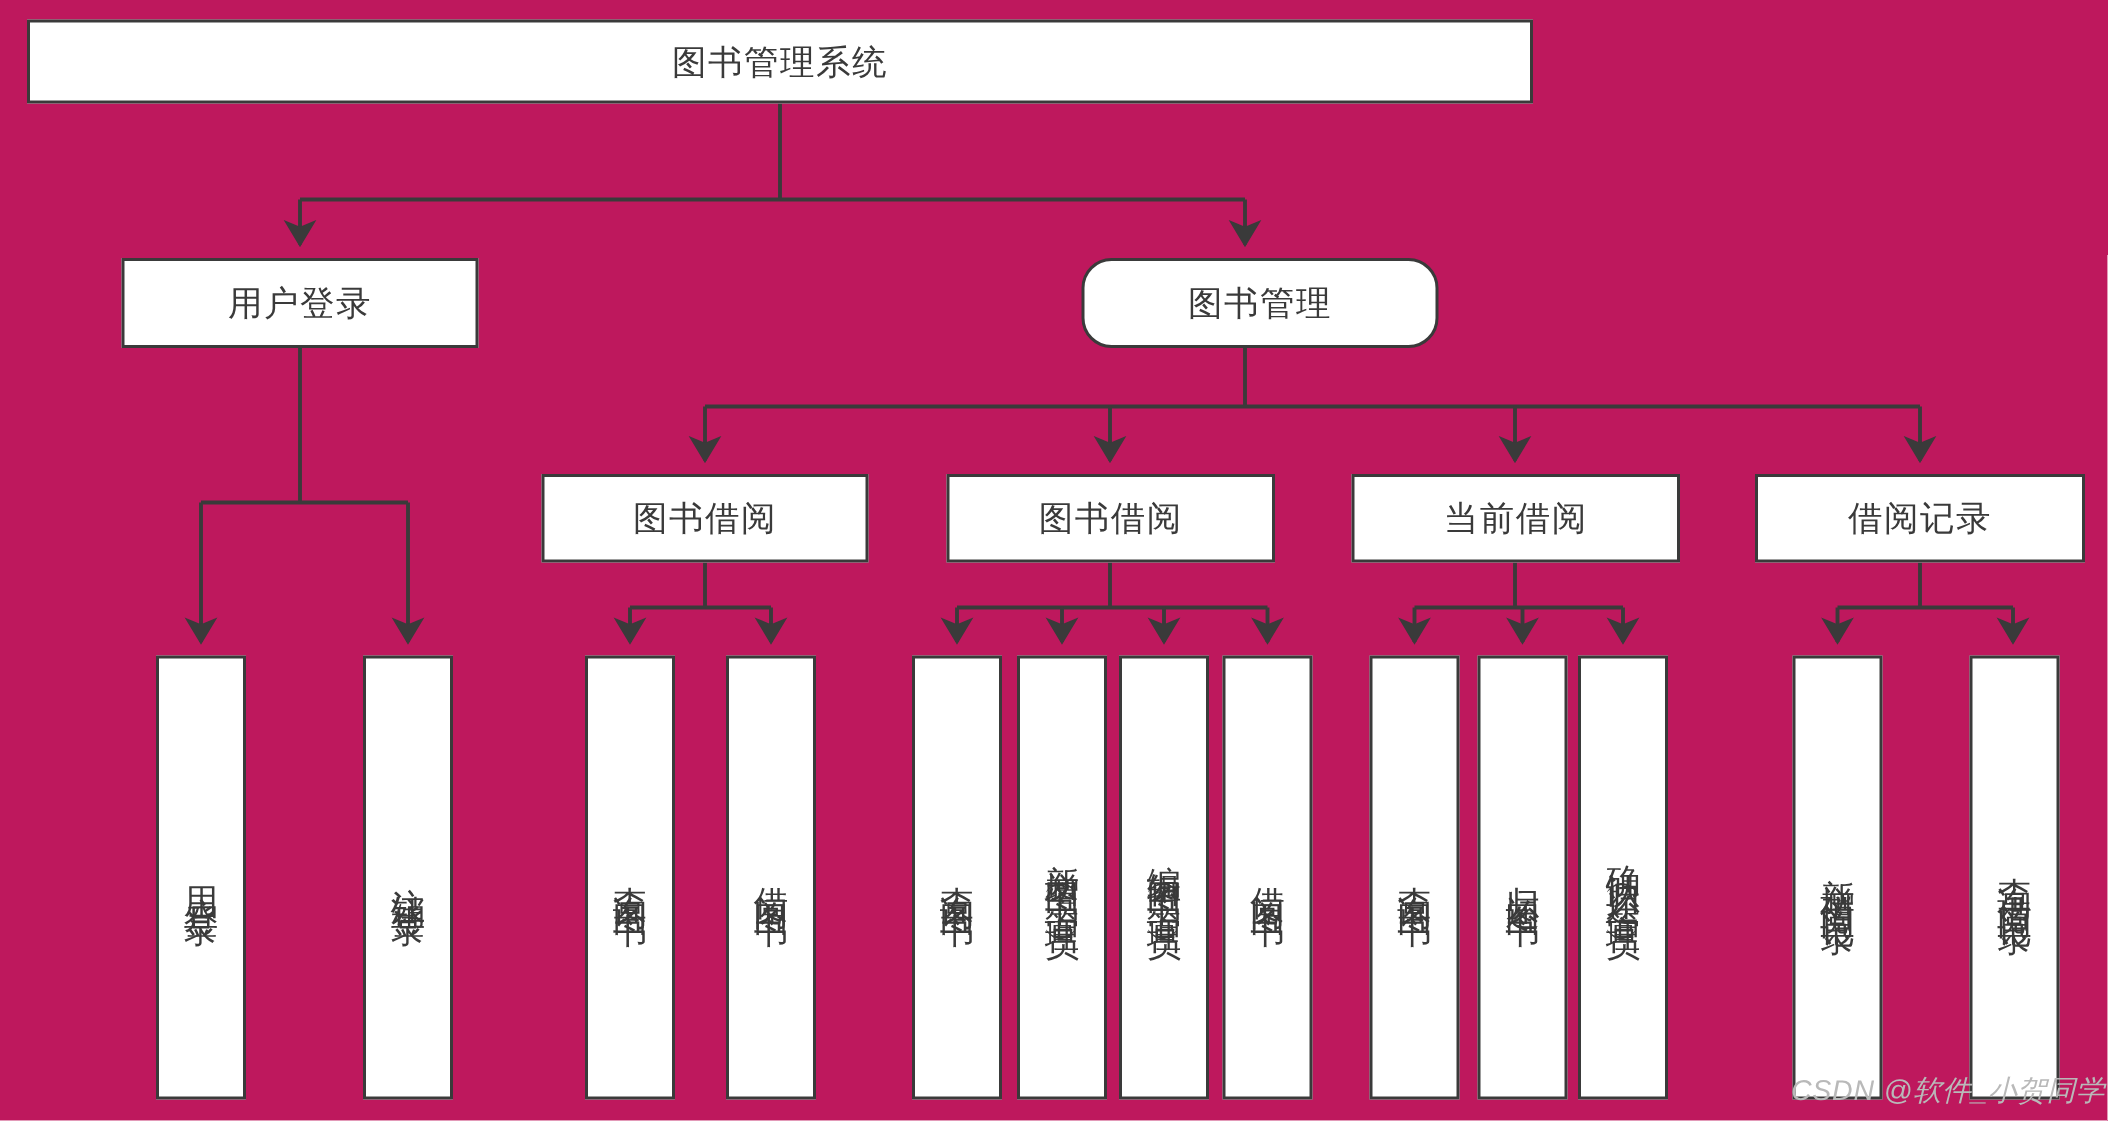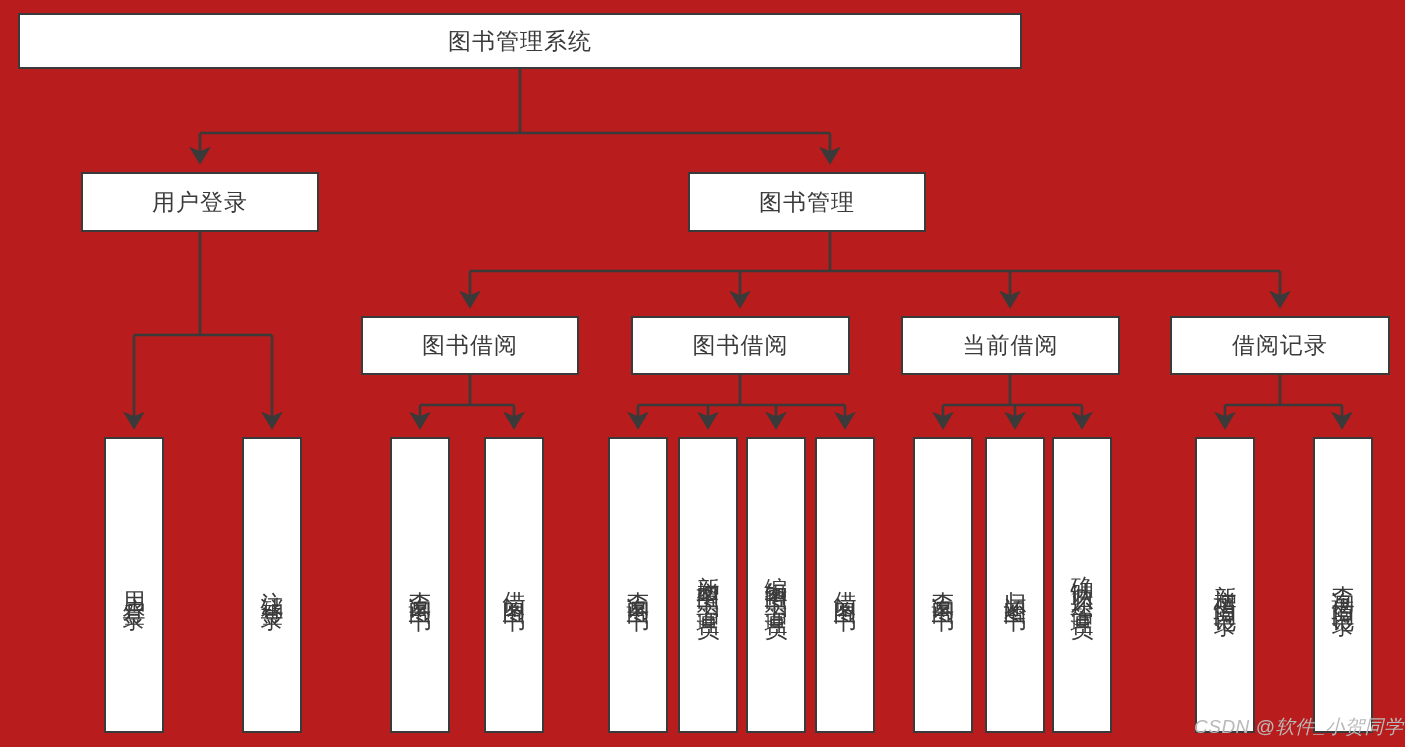--- a/index.html
+++ b/index.html
@@ -7,21 +7,21 @@
     padding: 0;
     background: #ffffff;
   }
   body {
     font-family: "Liberation Sans", "DejaVu Sans", sans-serif;
   }
   #canvas {
     position: relative;
     width: 1405px;
     height: 747px;
-    background: #b91c1c;
+    background: #be185d;
     overflow: hidden;
   }
   svg.edges {
     position: absolute;
     left: 0;
     top: 0;
     width: 1405px;
     height: 747px;
     pointer-events: none;
   }
@@ -130,21 +130,21 @@
     </g>
   </svg>
 
   <div class="node horiz" style="left: 18px; top: 13px; width: 1004px; height: 56px;">
     <span class="hlabel">图书管理系统</span>
   </div>
 
   <div class="node horiz" style="left: 81px; top: 172px; width: 238px; height: 60px;">
     <span class="hlabel">用户登录</span>
   </div>
-  <div class="node horiz" style="left: 688px; top: 172px; width: 238px; height: 60px;">
+  <div class="node horiz" style="left: 721px; top: 172px; width: 238px; height: 60px; border-radius: 20px;">
     <span class="hlabel">图书管理</span>
   </div>
 
   <div class="node horiz" style="left: 361px; top: 316px; width: 218px; height: 59px;">
     <span class="hlabel">图书借阅</span>
   </div>
   <div class="node horiz" style="left: 631px; top: 316px; width: 219px; height: 59px; text-align: right;">
     <span class="hlabel">图书借阅</span>
   </div>
   <div class="node horiz" style="left: 901px; top: 316px; width: 219px; height: 59px;">

